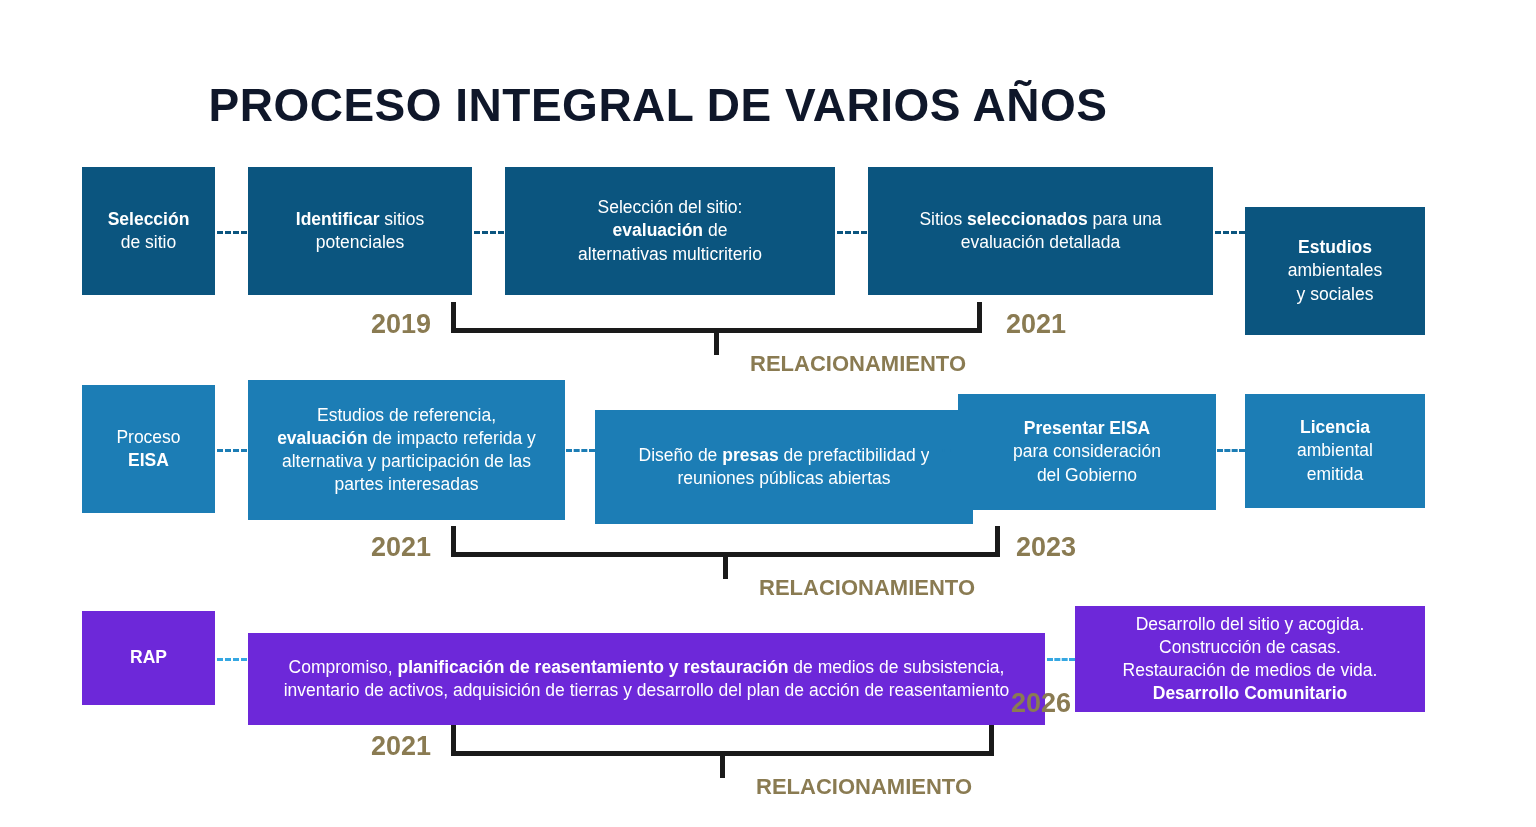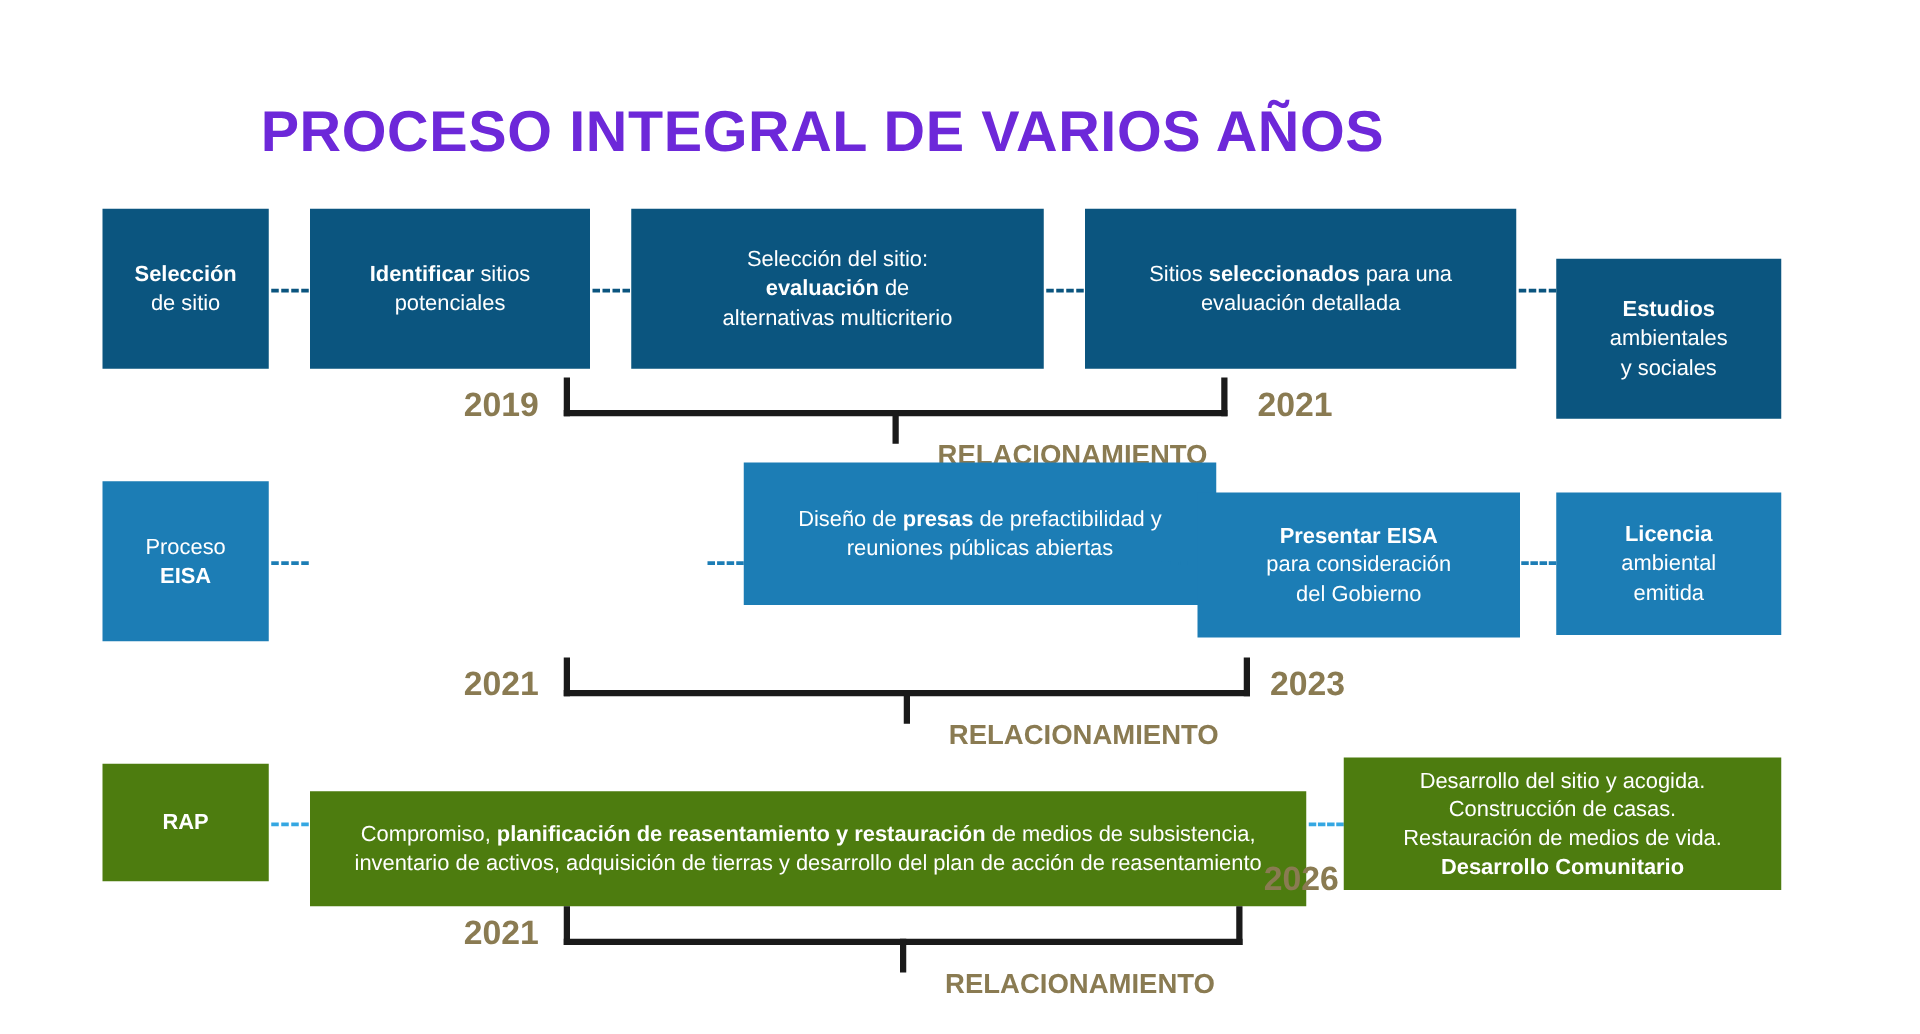--- a/index.html
+++ b/index.html
@@ -21,42 +21,42 @@
   
   .title {
     position: absolute;
     left: 0;
     top: 78px;
     width: 1316px;
     text-align: center;
     font-size: 46px;
     font-weight: bold;
     letter-spacing: 0.5px;
-    color: #6d28d9;
+    color: #0f172a;
     white-space: nowrap;
   }
 
   
   .box {
     position: absolute;
     display: flex;
     align-items: center;
     justify-content: center;
     color: #ffffff;
     text-align: center;
     line-height: 1.32;
     box-sizing: border-box;
     padding: 4px 8px;
   }
   .box .txt { width: 100%; }
   .box b { font-weight: bold; }
 
   .row1 { background: #0b557f; font-size: 17.5px; }
   .row2 { background: #1c7db5; font-size: 17.5px; }
-  .row3 { background: #4d7c0f; font-size: 17.5px; }
+  .row3 { background: #6d28d9; font-size: 17.5px; }
 
   
   .dash {
     position: absolute;
     height: 0;
     border-top: 3px dashed #0b557f;
   }
   .dash.lvl2 { border-top-color: #1c7db5; }
   .dash.lvl3 { border-top-color: #35a7e2; }
 
@@ -176,24 +176,30 @@
 
   <div class="box row2" style="left:82px; top:385px; width:133px; height:128px;">
     <div class="txt">
       <span>Proceso</span><br>
       <b>EISA</b>
     </div>
   </div>
 
   <div class="dash lvl2" style="left:217px; top:449px; width:30px;"></div>
 
+  <div class="box row2" style="left:248px; top:380px; width:317px; height:140px;">
+    <div class="txt">
+      <span>Estudios de referencia,</span><br>
+      <b>evaluación</b><span> de impacto referida y alternativa y participación de las partes interesadas</span>
+    </div>
+  </div>
 
   <div class="dash lvl2" style="left:566px; top:449px; width:29px;"></div>
 
-  <div class="box row2" style="left:595px; top:370px; width:378px; height:114px;text-align:center;">
+  <div class="box row2" style="left:595px; top:410px; width:378px; height:114px;text-align:center;">
     <div class="txt">
       <span>Diseño de </span><b>presas</b><span> de prefactibilidad y reuniones públicas abiertas</span>
     </div>
   </div>
 
   <div class="dash lvl2" style="left:929px; top:449px; width:29px;"></div>
 
   <div class="box row2" style="left:958px; top:394px; width:258px; height:116px;">
     <div class="txt">
       <b>Presentar EISA</b><br>

